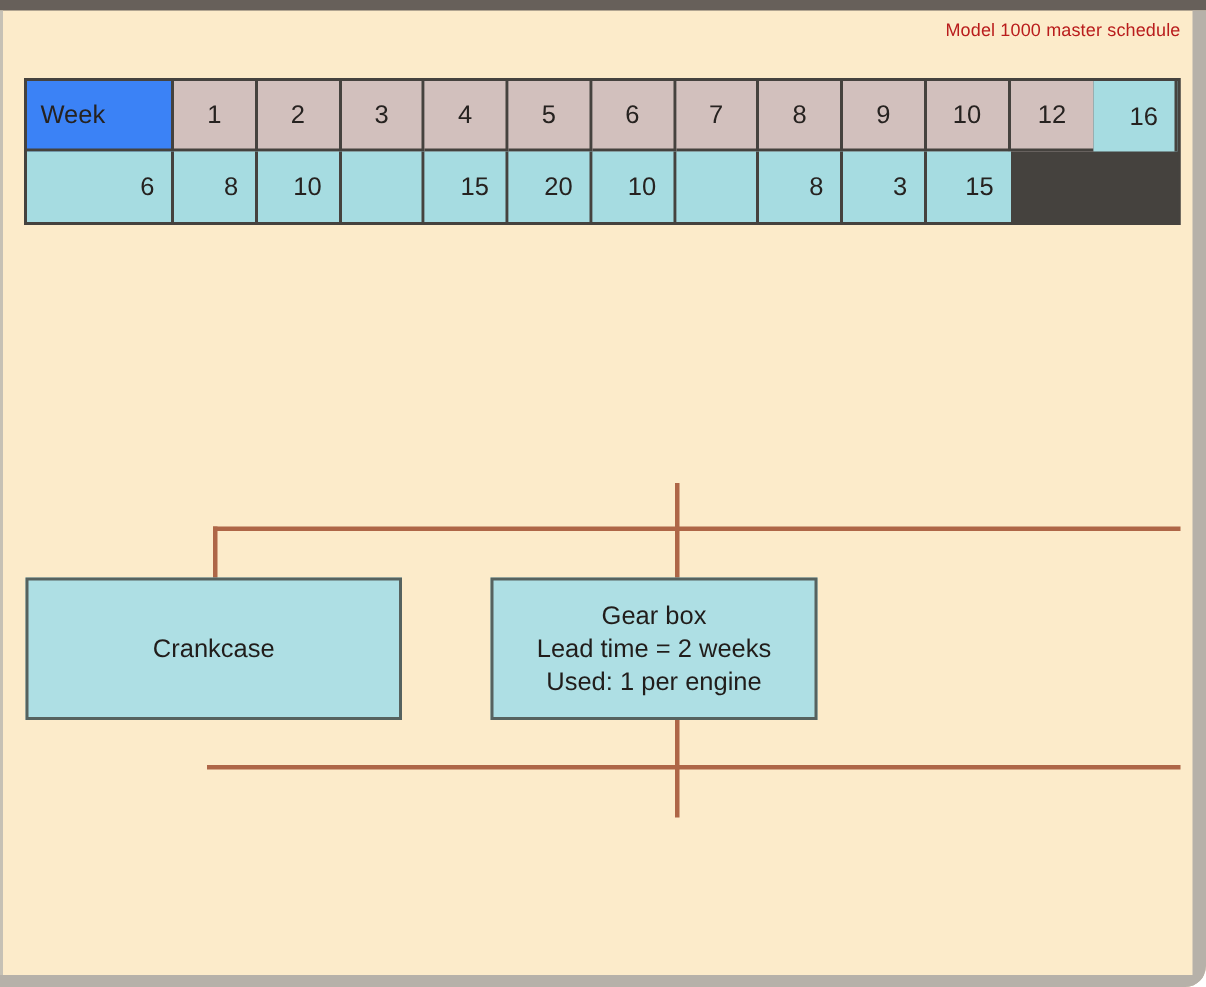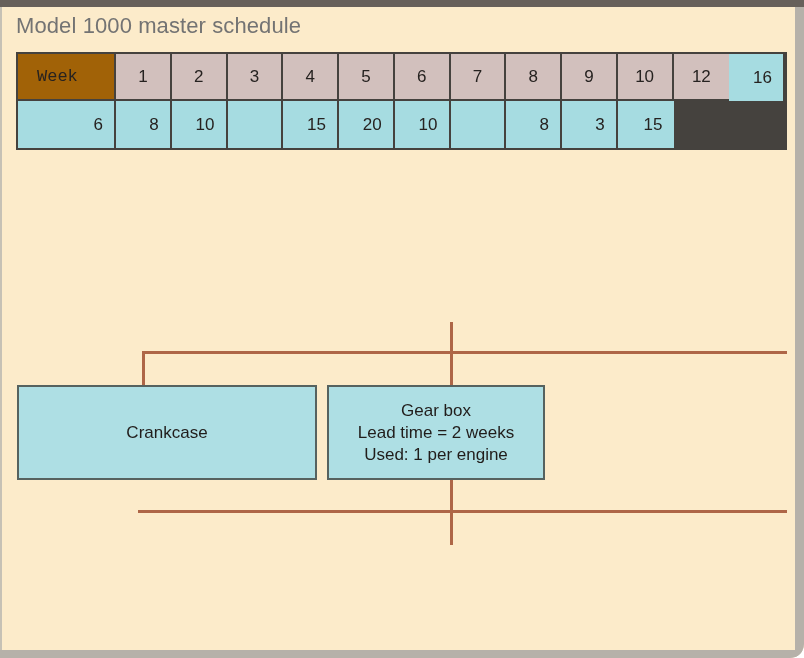--- a/index.html
+++ b/index.html
@@ -14,24 +14,24 @@
   }
   
   .frame-top{position:absolute;left:0;top:0;width:804px;height:7px;background:#67605a;}
   .frame-left{position:absolute;left:0;top:7px;width:2px;height:651px;background:#c6c1b5;}
   .frame-right{position:absolute;left:795px;top:7px;width:9px;height:651px;background:#b6b1a9;}
   .frame-bottom{position:absolute;left:0;top:650px;width:804px;height:8px;background:#b6b1a9;}
 
   
   .fig-title{
     position:absolute;
-    text-align:left;
-    font-size:22px;
+    text-align:right;
+    font-size:12px;
     letter-spacing:0.1px;
-    color:#737373;
+    color:#b91c1c;
   }
   #ms-title{left:16px;top:13px;width:771px;}
   #ps-title{left:252px;top:193px;width:400px;}
 
   
   #ms-table{
     position:absolute;left:16px;top:52px;width:771px;
     box-sizing:border-box;
     border:2px solid #45423e;
     display:grid;
@@ -40,21 +40,21 @@
     background:#45423e;
   }
   .cell{
     display:flex;align-items:center;
     font-size:17px;
     border-right:2px solid #45423e;
     box-sizing:border-box;
   }
   .cell.lastcol{border-right:none;}
   .cell.r1{border-bottom:2px solid #45423e;}
-  .cell.hdr{background:#a16207;padding-left:19px;justify-content:flex-start;font-family:Liberation Mono, monospace;}
+  .cell.hdr{background:#3b82f6;padding-left:9px;justify-content:flex-start;}
   .cell.wk{background:#d2c0bd;justify-content:center;}
   .cell.dm{background:#a6dce1;justify-content:flex-end;padding-right:11px;}
 
   
   .conn{position:absolute;background:#ae6647;z-index:1;}
   #conn-h-upper{left:142px;top:351px;width:645px;height:3px;}
   #conn-v-engine{left:450px;top:322px;width:3px;height:64px;}
   #conn-v-crankcase{left:142px;top:351px;width:3px;height:36px;}
   #conn-v-gearbox{left:450px;top:478px;width:3px;height:67px;}
   #conn-h-lower{left:138px;top:510px;width:649px;height:3px;}
@@ -65,21 +65,21 @@
     box-sizing:border-box;
     background:#aedfe4;
     border:2px solid #56625f;
     display:flex;flex-direction:column;
     align-items:center;justify-content:center;
     text-align:center;
     font-size:17px;line-height:22px;
     color:#211d1b;
   }
   #node-engine{left:327px;top:228px;width:250px;height:94px;}
-  #node-crankcase{left:17px;top:385px;width:300px;height:95px;}
+  #node-crankcase{left:17px;top:385px;width:251px;height:95px;}
   #node-gearbox{left:327px;top:385px;width:218px;height:95px;}
   #node-inputshaft{left:327px;top:543px;width:250px;height:97px;}
 </style>
 </head>
 <body>
 
 <div id="stage">
 
   <div class="frame-top"></div>
   <div class="frame-left"></div>

